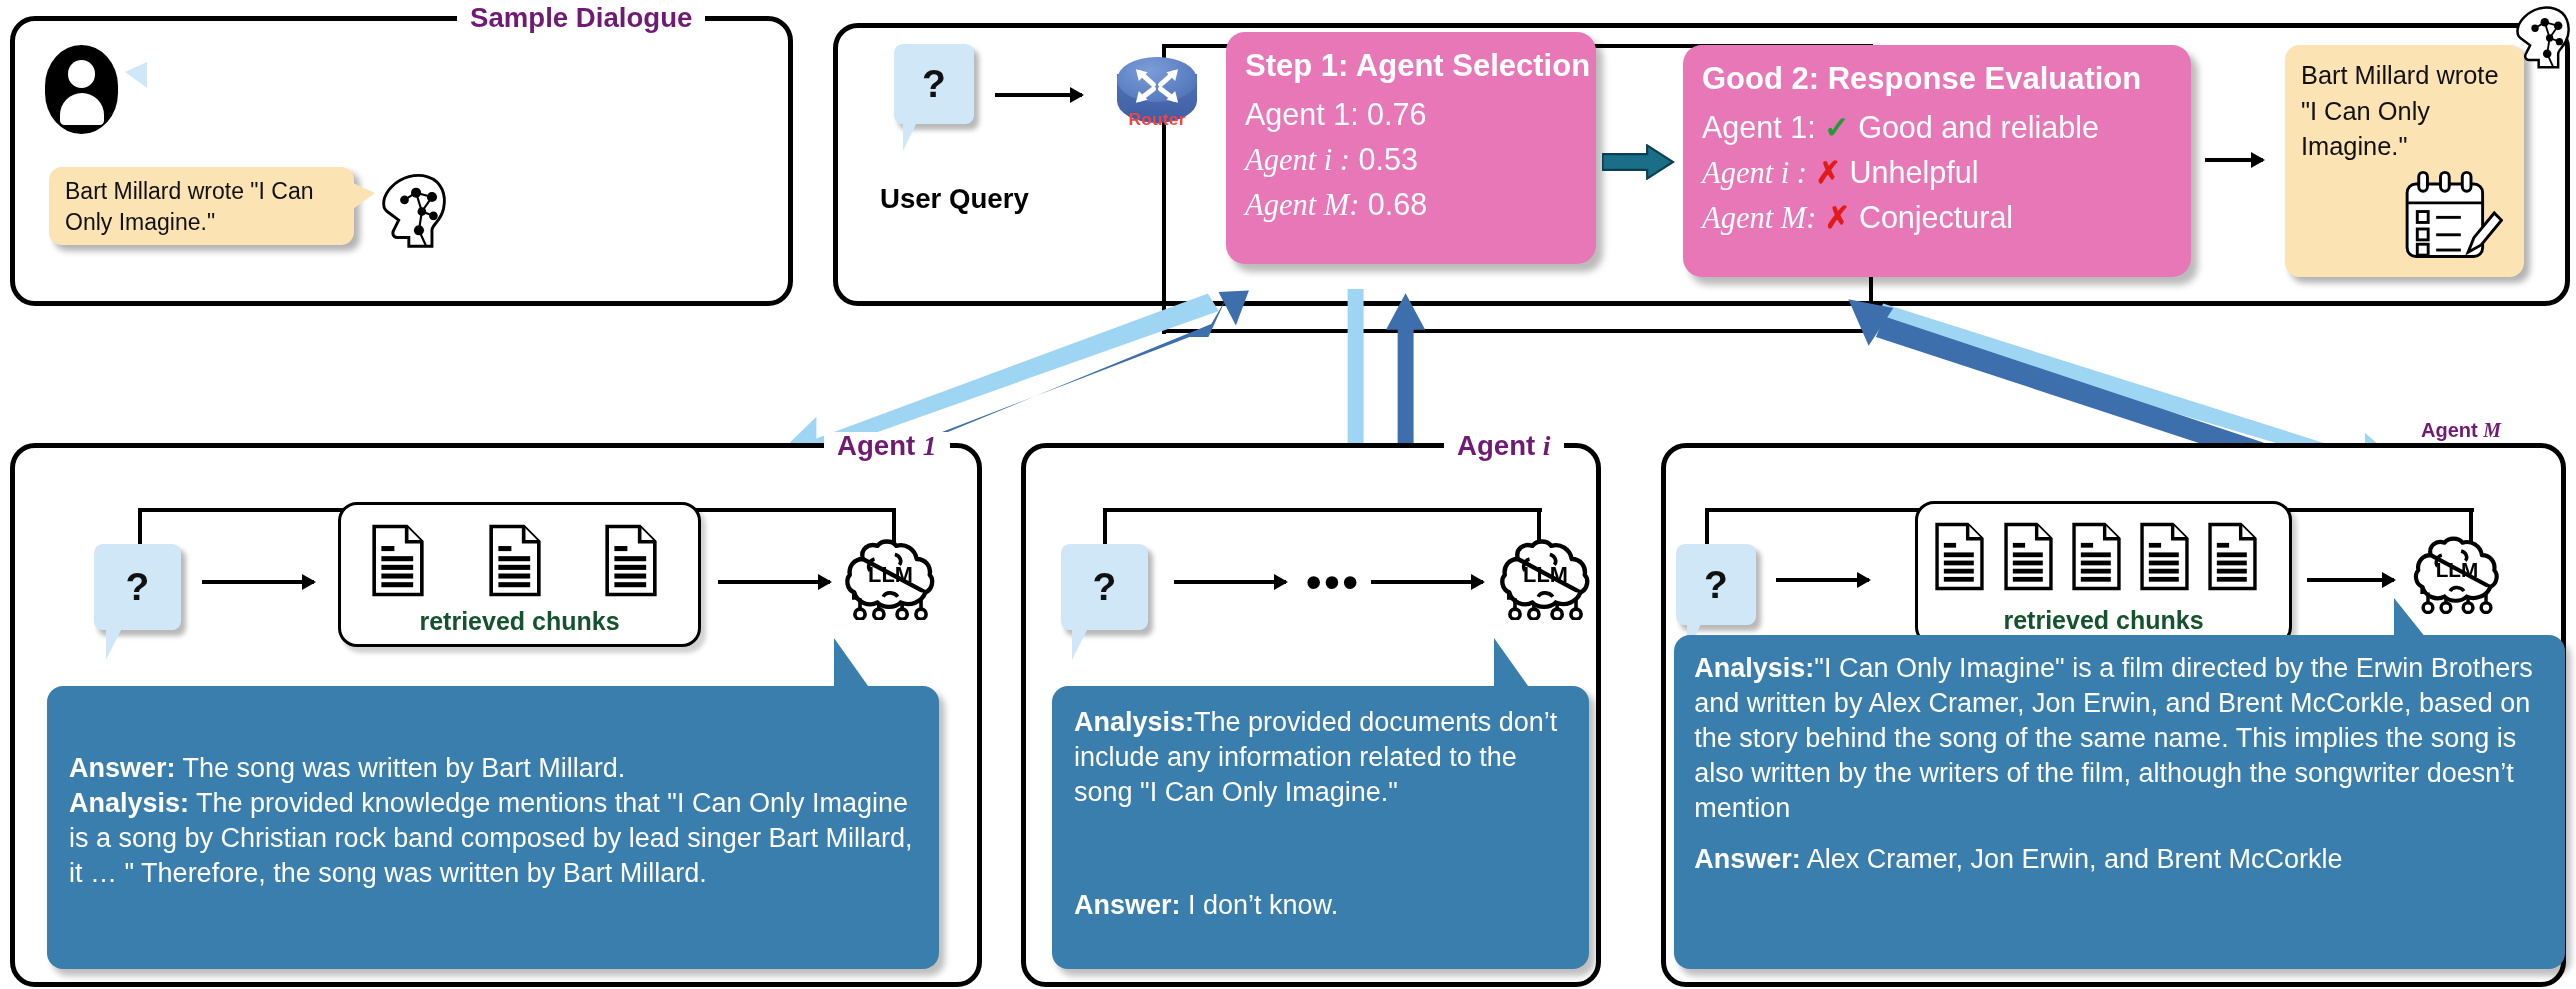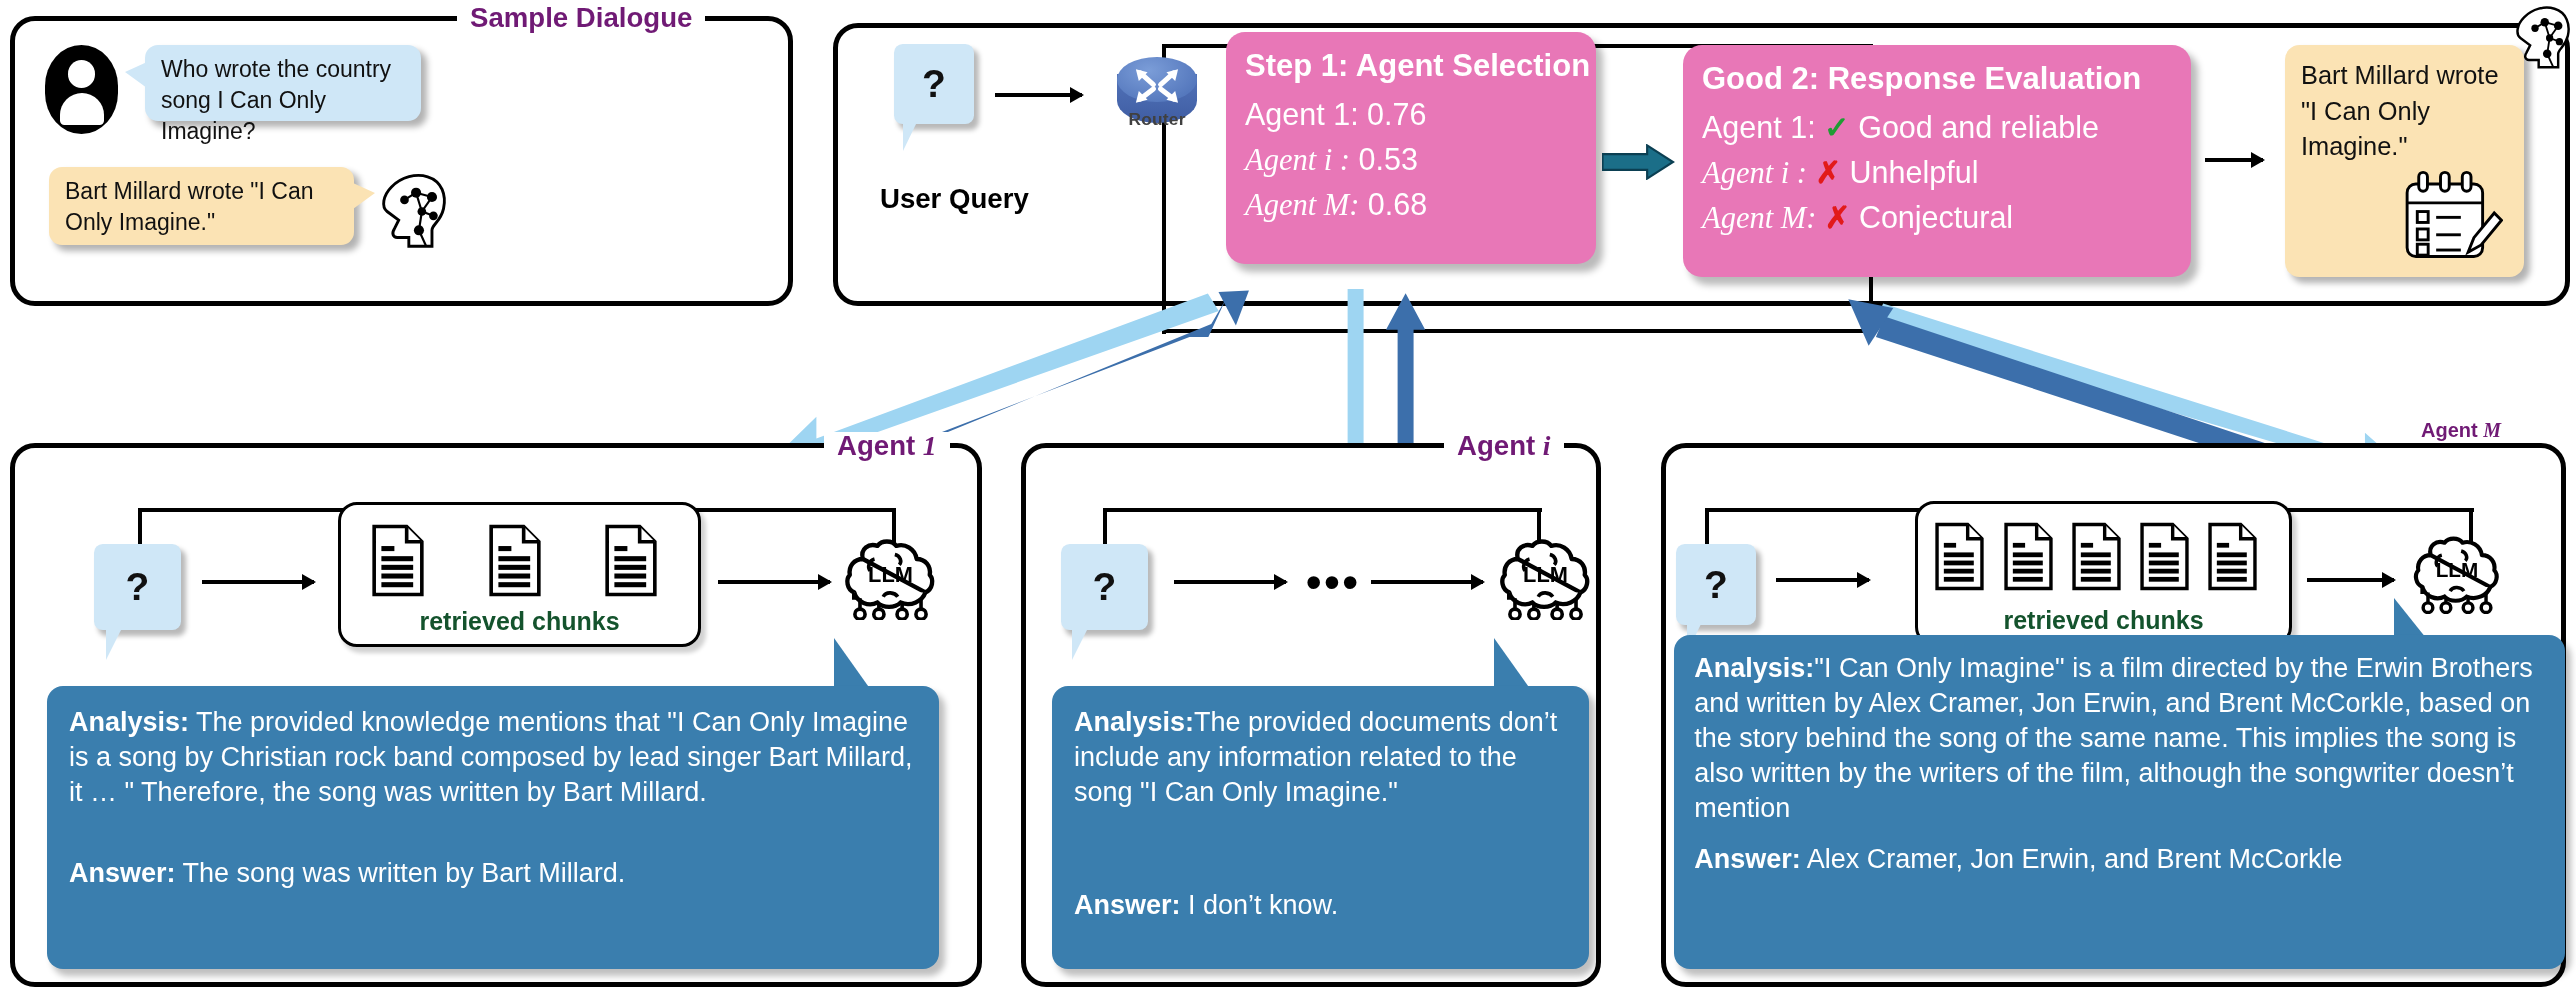--- a/index.html
+++ b/index.html
@@ -48,21 +48,21 @@
         font-size:39px;font-weight:bold;color:#111;}
   .chunkbox{position:absolute;border:3.6px solid #000;border-radius:19px;background:#fff;box-sizing:border-box;
             box-shadow:4.4px 5.1px 4.4px rgba(0,0,0,.18);}
   .chunk-label{position:absolute;width:100%;text-align:center;font-weight:bold;font-size:25px;color:#14532d;}
 
   .router{position:absolute;}
   .router .cap{position:absolute;left:0;top:0;width:100%;height:58%;
       background:radial-gradient(ellipse at 40% 30%, #7b9dd8 0%, #5578bd 75%);border-radius:50%;}
   .router .side{position:absolute;left:0;top:22%;width:100%;height:62%;
       background:linear-gradient(#5273b9,#3f5da3);border-radius:0 0 50% 50%/0 0 46% 46%;}
-  .router .rlabel{position:absolute;width:100%;bottom:6%;text-align:center;color:#404040;
+  .router .rlabel{position:absolute;width:100%;bottom:6%;text-align:center;color:#ef4444;
       font-weight:bold;font-size:17.4px;letter-spacing:0.2px;}
 
   .arrow-h{position:absolute;background:#000;height:4.4px;}
   .arrow-h::after{content:"";position:absolute;right:-1.5px;top:50%;transform:translateY(-50%);
         border-left:14.5px solid #000;border-top:8.7px solid transparent;border-bottom:8.7px solid transparent;}
   .vline{position:absolute;background:#000;width:4.4px;}
   .hline{position:absolute;background:#000;height:4.4px;}
   .down-head{position:absolute;border-left:9.4px solid transparent;border-right:9.4px solid transparent;
              border-top:16px solid #000;}
   .ital{font-family:"Liberation Serif",serif;font-style:italic;}
@@ -76,23 +76,20 @@
   <div class="panel" style="left:10.2px;top:16px;width:783px;height:290px;">
   </div>
   <div class="panel-title" style="left:457px;top:4.4px;font-size:27.6px;">Sample Dialogue</div>
 
   <div class="avatar" style="left:45px;top:45px;width:73px;height:89px;">
     <div class="head-o"></div>
     <div class="dot" style="left:22.5px;top:15.2px;width:27.6px;height:27.6px;"></div>
     <div class="body" style="left:14.5px;top:48px;width:44px;height:32px;border-radius:22px 22px 4.4px 4.4px;"></div>
   </div>
 
-  <div class="bubble bub-blue" style="left:145px;top:45px;width:276px;height:76px;">
-    <div class="bub-text" style="position:absolute;left:16px;top:8.7px;width:250px;font-size:23px;line-height:1.35;">Who wrote the country song I Can Only Imagine?</div>
-  </div>
   <div class="tail" style="left:125px;top:62px;border-top:10.2px solid transparent;border-bottom:16px solid transparent;border-right:22px solid #cfe7f7;"></div>
 
   <div class="bubble bub-cream" style="left:49px;top:167px;width:305px;height:78px;">
     <div class="bub-text" style="position:absolute;left:16px;top:9.4px;width:279px;font-size:23px;line-height:1.35;">Bart Millard wrote "I Can Only Imagine."</div>
   </div>
   <div class="tail" style="left:353px;top:183px;border-top:10.2px solid transparent;border-bottom:16px solid transparent;border-left:22px solid #fbe3b4;"></div>
 
   <svg style="position:absolute;left:371px;top:171px;" width="80" height="81" viewBox="0 0 110 112">
     <path d="M78,8 C98,14 104,34 100,52 C96,70 84,74 84,82 L84,104 L52,104 L52,92 L36,92 C30,92 28,86 32,80 L38,68 L22,56 C14,50 16,34 28,22 C42,8 62,3 78,8 Z" fill="none" stroke="#000" stroke-width="4"></path>
     <g stroke="#000" stroke-width="3">
@@ -331,25 +328,25 @@
     <g fill="#fff" stroke="#000" stroke-width="5">
       <circle cx="26" cy="120" r="7"></circle>
         <circle cx="52" cy="120" r="7"></circle>
       <circle cx="84" cy="120" r="7"></circle>
         <circle cx="110" cy="120" r="7"></circle>
     </g>
   </svg>
 
   <div class="tail" style="left:834px;top:638px;border-left:0 solid transparent;border-right:44px solid transparent;border-bottom:62px solid #3a7eae;"></div>
   <div class="ans-card" style="left:47px;top:686px;width:892px;height:283px;padding:19px 22px;">
+    <p style="margin-top:46px;">
+      <span class="lbl">Answer:</span><span> The song was written by Bart Millard.</span>
+    </p>
     <p>
       <span class="lbl">Analysis:</span><span> The provided knowledge mentions that "I Can Only Imagine is a song by Christian rock band composed by lead singer Bart Millard, it … " Therefore, the song was written by Bart Millard.</span>
-    </p>
-    <p style="margin-top:46px;">
-      <span class="lbl">Answer:</span><span> The song was written by Bart Millard.</span>
     </p>
   </div>
 
   <div class="panel" style="left:1021px;top:443px;width:580px;height:544px;"></div>
   <div class="panel-title" style="left:1444px;top:432px;font-size:27.6px;">
     <span>Agent</span>
     <span class="ital">i</span>
   </div>
 
   <div class="hline" style="left:1103px;top:508px;width:439px;"></div>

